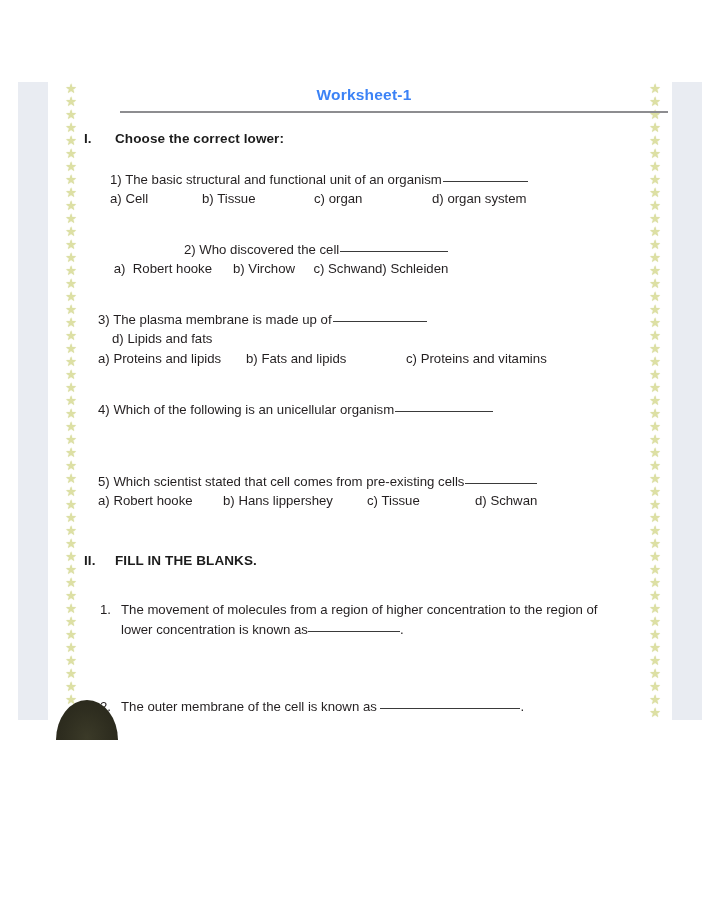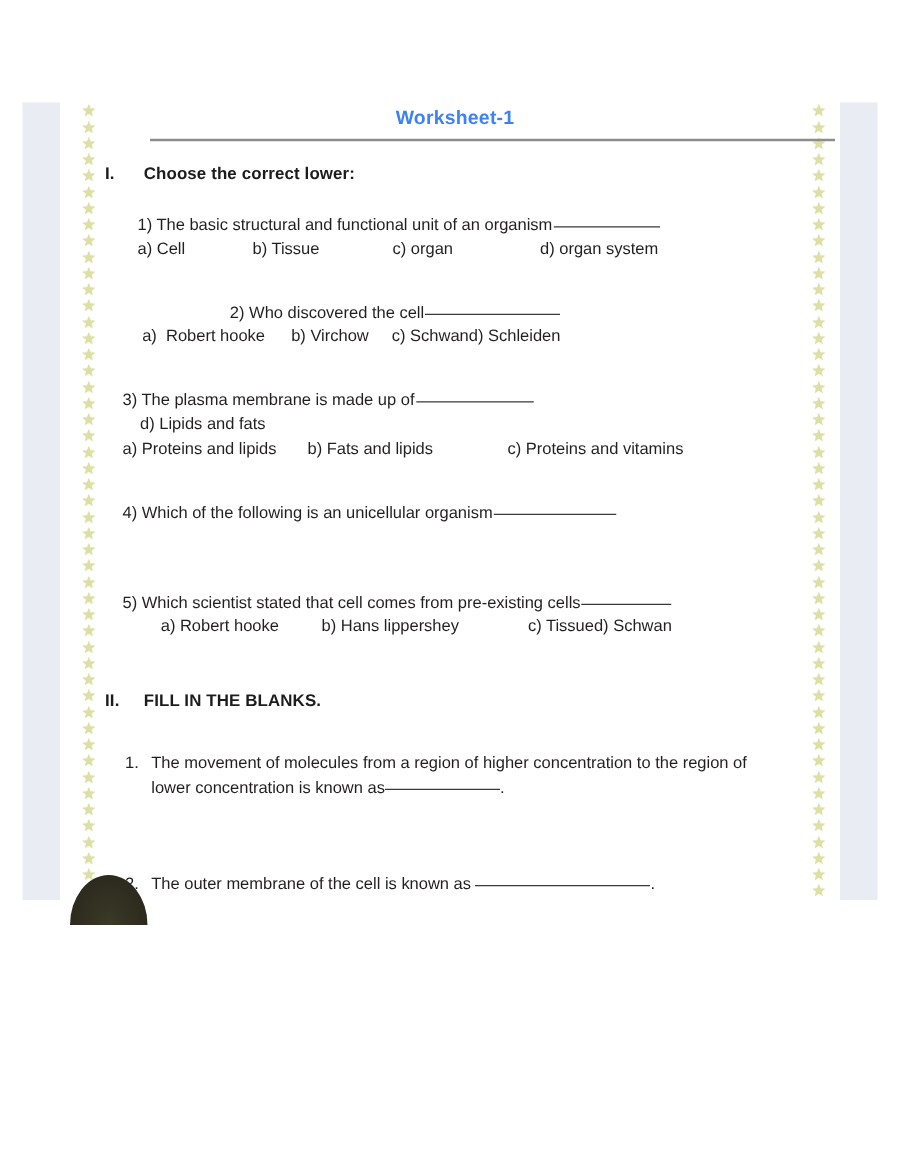--- a/index.html
+++ b/index.html
@@ -297,21 +297,21 @@
       <div class="option-row"><span style="display:inline-block;width:148px;">a) Proteins and lipids</span><span style="display:inline-block;width:160px;">b) Fats and lipids</span><span>c) Proteins and vitamins</span></div>
     </div>
 
     <div class="question-block" style="top:318px;">
       <div class="question-stem">
         <span>4)</span>
         <span>Which of the following is an unicellular organism</span><span class="blank-line" style="width:98px;"></span>
       </div>
     </div>
 
-    <div class="question-block" style="top:390px;text-align:right;">
+    <div class="question-block" style="top:390px;">
       <div class="question-stem">
         <span>5)</span>
         <span>Which scientist stated that cell comes from pre-existing cells</span><span class="blank-line" style="width:72px;"></span>
       </div>
       <div class="option-row"><span style="display:inline-block;width:125px;">a) Robert hooke</span><span style="display:inline-block;width:144px;">b) Hans lippershey</span><span style="display:inline-block;width:108px;">c) Tissue</span><span>d) Schwan</span></div>
     </div>
 
     <div class="section-heading" id="section-blanks-heading">
       <span class="numeral">II.</span>
       <span>FILL IN THE BLANKS.</span>

